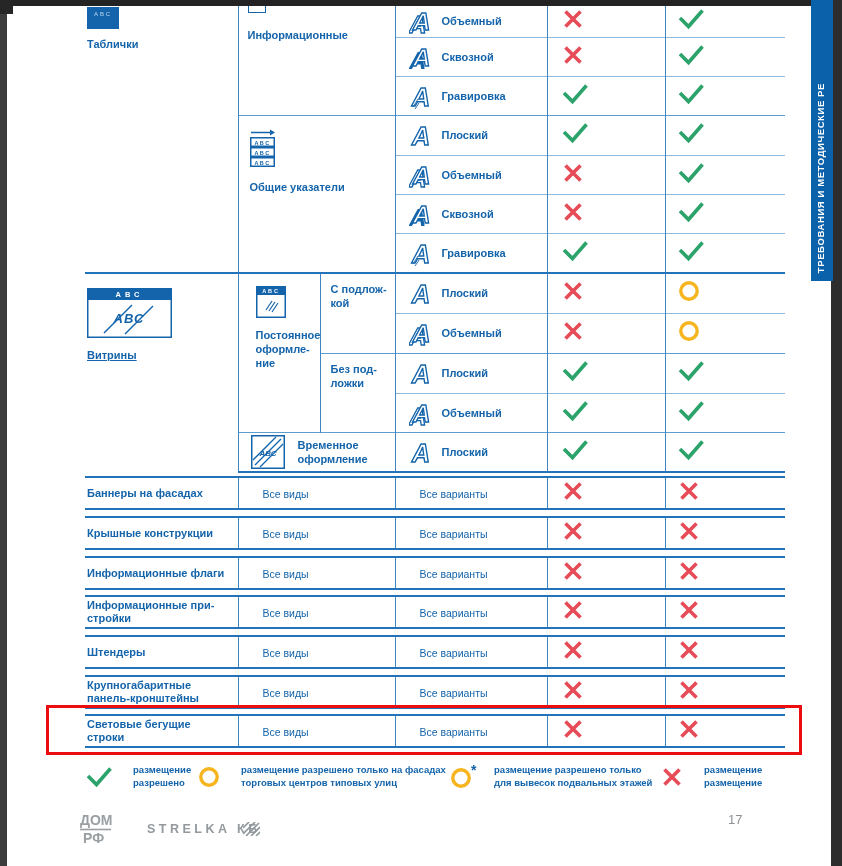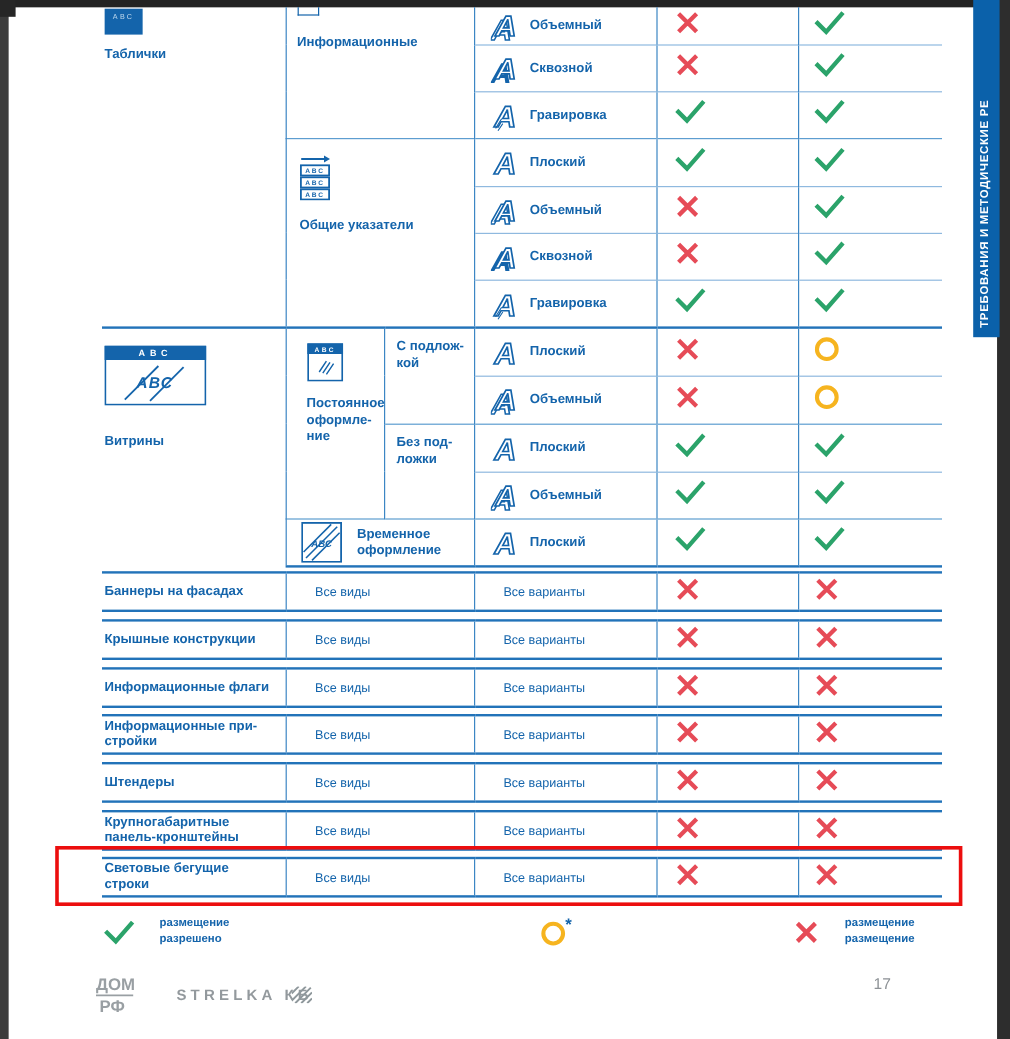--- a/index.html
+++ b/index.html
@@ -43,21 +43,21 @@
   .plain{font-size:10.5px;color:var(--blue);}
   .vwrap{display:flex;align-items:center;padding-left:13px;}
   .vlabel{margin-left:9px;font-size:11px;font-weight:bold;color:var(--blue);}
   .m1{padding-left:13px;} .m2{padding-left:11px;}
   .mark{display:inline-flex;}
   .va{display:inline-flex;width:24px;height:28px;}
 
   .cell-tablichki{padding:1px 0 0 2px;}
   .cell-tablichki .cat-label{margin-top:5px;}
   .cell-vitriny{padding:14px 0 0 2px;}
-  .cell-vitriny .cat-label{margin-top:19px;}
+  .cell-vitriny .cat-label{margin-top:7px;text-decoration:underline;}
   .cell-info{vertical-align:top;padding:0 0 0 9px;}
   .partial-icon{width:18px;height:7px;border-left:1.5px solid var(--blue);border-right:1.5px solid var(--blue);border-bottom:1.5px solid var(--blue);}
   .cell-info .sub-label{margin-top:15px;}
   .cell-obshchie{vertical-align:top;padding:13px 0 0 11px;}
   .cell-obshchie .sub-label{margin-top:9px;}
   .cell-post{vertical-align:top;padding:12px 0 0 17px;}
   .cell-post .sub-label{margin-top:6px;}
   .cell-sub3{vertical-align:top;padding:8px 0 0 10px;}
   .cell-vrem{vertical-align:middle;}
   .vrem-wrap{display:flex;align-items:center;padding-left:12px;}
@@ -676,27 +676,42 @@
     <span class="mark">
   <svg width="28" height="24" viewBox="0 0 28 24">
           <path d="M3 11 L11.5 19.5 L25.5 3.5" fill="none" stroke="#2BA36A" stroke-width="3.6"></path>
         </svg>
 </span>
     <div class="ltext">
         <span class="ln0">размещение</span>
         <span class="ln1">разрешено</span>
       </div>
   </div>
+  <div class="legend-item" style="left:197px">
+    <span class="mark">
+  <svg width="24" height="24" viewBox="0 0 24 24">
+          <circle cx="12" cy="12" r="8.2" fill="none" stroke="#F6B41F" stroke-width="3.4"></circle>
+        </svg>
+</span>
+    <div class="ltext">
+        <span class="ln0">размещение разрешено только на фасадах</span>
+        <span class="ln1">торговых центров типовых улиц</span>
+      </div>
+  </div>
   <div class="legend-item" style="left:450px">
     <span class="mark">
   <svg width="32" height="24" viewBox="0 0 32 24">
           <circle cx="11" cy="13" r="8.2" fill="none" stroke="#F6B41F" stroke-width="3.4"></circle>
           <text x="21" y="10" font-size="14" font-weight="bold" fill="#1464AB" font-family="Liberation Sans, sans-serif">*</text>
         </svg>
 </span>
+    <div class="ltext" style="margin-left:12px">
+        <span class="ln0">размещение разрешено только</span>
+        <span class="ln1">для вывесок подвальных этажей</span>
+      </div>
   </div>
   <div class="legend-item" style="left:660px">
     <span class="mark">
   <svg width="24" height="24" viewBox="0 0 24 24">
           <path d="M4.5 4.5 L19.5 19.5 M19.5 4.5 L4.5 19.5" fill="none" stroke="#E64B57" stroke-width="3.6"></path>
         </svg>
 </span>
     <div class="ltext">
         <span class="ln0">размещение</span>
         <span class="ln1">размещение</span>

